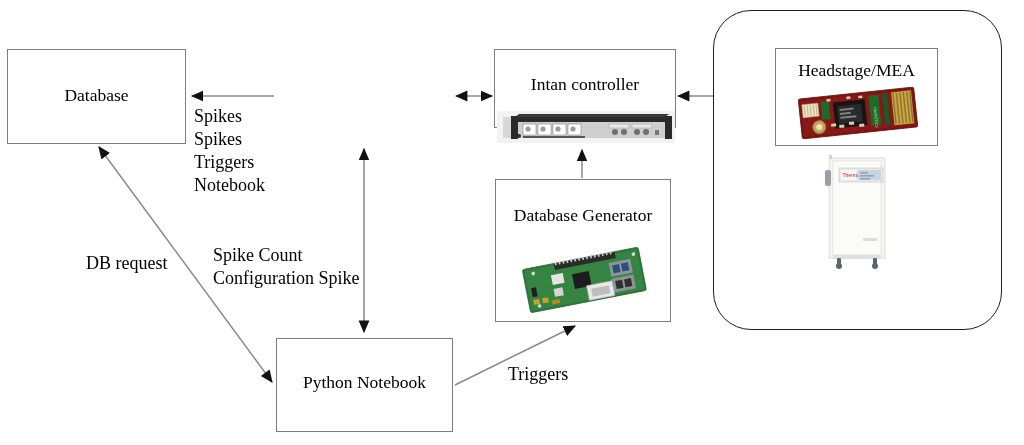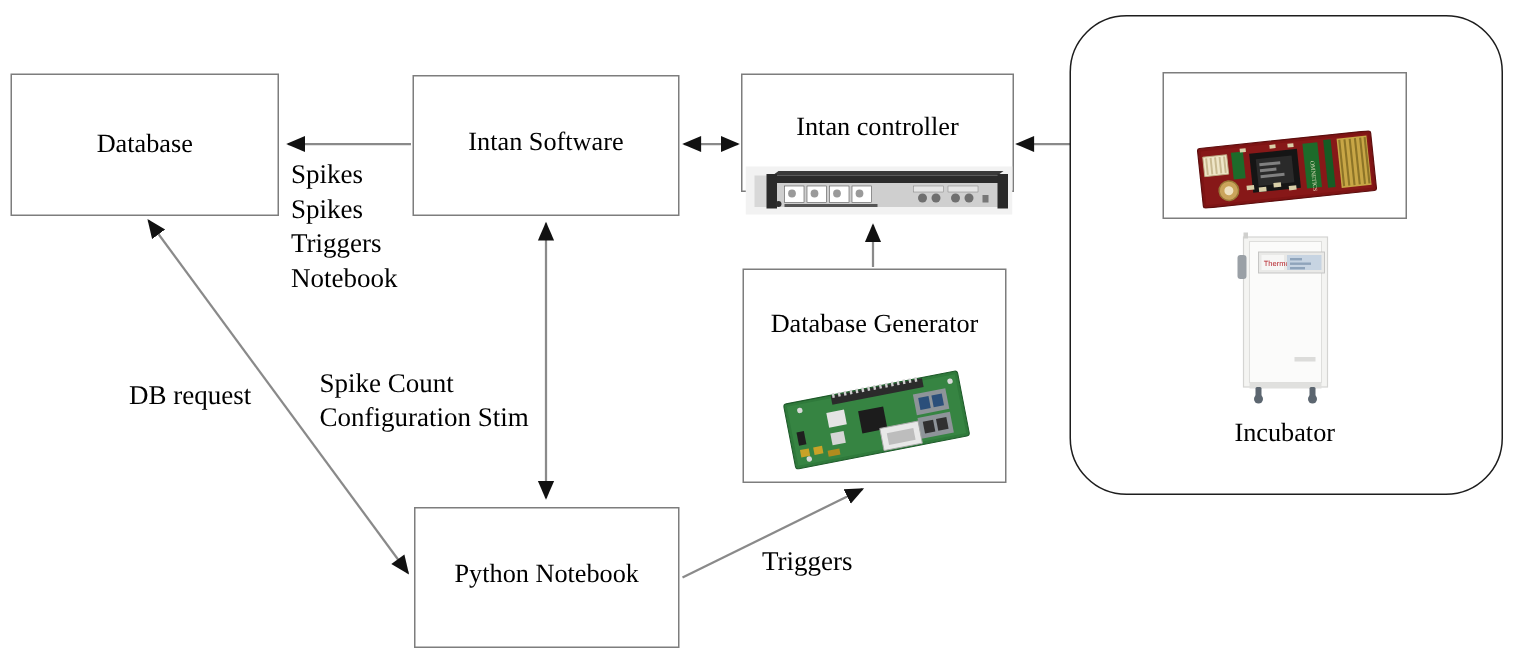--- a/index.html
+++ b/index.html
@@ -114,23 +114,20 @@
       <line x1="455" y1="385" x2="575" y2="326" stroke="#8a8a8a" stroke-width="1.5" marker-end="url(#ah-end)"></line>
     </g>
   </svg>
 
   <div class="enclosure" style="left:713px; top:10px; width:289px; height:320px;"></div>
 
   <div class="box" style="left:7px; top:49px; width:179px; height:95px;">
     <div class="box-label" style="top:36px;">Database</div>
   </div>
 
-  <div class="box" style="left:275px; top:50px; width:178px; height:94px;">
-    <div class="box-label" style="top:34px;">Intan Software</div>
-  </div>
 
   <div class="box" style="left:494px; top:49px; width:182px; height:79px;">
     <div class="box-label" style="top:25px;">Intan controller</div>
     <svg class="device" style="left:2px; top:57px; width:178px; height:40px;" viewBox="0 0 178 40">
       <rect x="0" y="4" width="178" height="32" fill="#f2f2f2"></rect>
       <rect x="6" y="10" width="166" height="21" fill="#d8d8d8"></rect>
       <path d="M18,10 L168,10 L172,7 L22,7 z" fill="#3a3a3a"></path>
       <rect x="18" y="10" width="154" height="5" fill="#2b2b2b"></rect>
       <rect x="18" y="15" width="154" height="16" fill="#cfcfcf"></rect>
       <rect x="14" y="9" width="7" height="23" fill="#2a2a2a"></rect>
@@ -206,20 +203,21 @@
         <circle cx="24" cy="59" r="1.8" fill="#d9d9d9"></circle>
       </g>
     </svg>
   </div>
 
   <div class="box" style="left:276px; top:338px; width:177px; height:94px;padding-left:47px;">
     <div class="box-label" style="top:34px;">Python Notebook</div>
   </div>
 
   <div class="box" style="left:775px; top:48px; width:163px; height:98px;">
+    <div class="box-label" style="top:12px;">Headstage/MEA</div>
     <svg class="device" style="left:18px; top:38px; width:128px; height:52px;" viewBox="0 0 128 52">
       <g transform="rotate(-6 64 26)">
         <rect x="6" y="6" width="116" height="40" rx="1.5" fill="#7e1414"></rect>
         <rect x="6" y="6" width="116" height="40" rx="1.5" fill="none" stroke="#5d0e0e" stroke-width="0.8"></rect>
         <rect x="8" y="8" width="112" height="36" fill="#8e1a1a" opacity="0.6"></rect>
         <rect x="40" y="13" width="32" height="26" fill="#151515"></rect>
         <rect x="44" y="17" width="24" height="18" fill="#2a2a2a"></rect>
         <g fill="#8f8f8f" opacity="0.85">
           <rect x="46" y="20" width="14" height="2"></rect>
           <rect x="46" y="24" width="11" height="2"></rect>
@@ -280,31 +278,30 @@
     <rect x="46" y="86" width="14" height="3" fill="#dcdcda"></rect>
     <rect x="16" y="103" width="48" height="4" fill="#e0e0de"></rect>
     <g fill="#5c6670">
       <rect x="20" y="106" width="4" height="7" rx="1"></rect>
       <rect x="56" y="106" width="4" height="7" rx="1"></rect>
       <circle cx="22" cy="114" r="3"></circle>
       <circle cx="58" cy="114" r="3"></circle>
     </g>
     <rect x="12" y="3" width="3" height="4" fill="#d0d0ce"></rect>
   </svg>
-  <div class="caption" style="left:775px; width:163px; top:278px;">Incubator</div>
 
   <div class="edge-label" style="left:194px; top:105px;">
     <div>Spikes</div>
     <div>Spikes</div>
     <div>Triggers</div>
     <div>Notebook</div>
   </div>
 
   <div class="edge-label" style="left:86px; top:252px;">DB request</div>
 
   <div class="edge-label" style="left:213px; top:244px;">
     <div>Spike Count</div>
-    <div>Configuration Stim</div>
+    <div>Configuration Spike</div>
   </div>
 
   <div class="edge-label" style="left:508px; top:363px;">Triggers</div>
 
 </div>
 
 </body></html>

